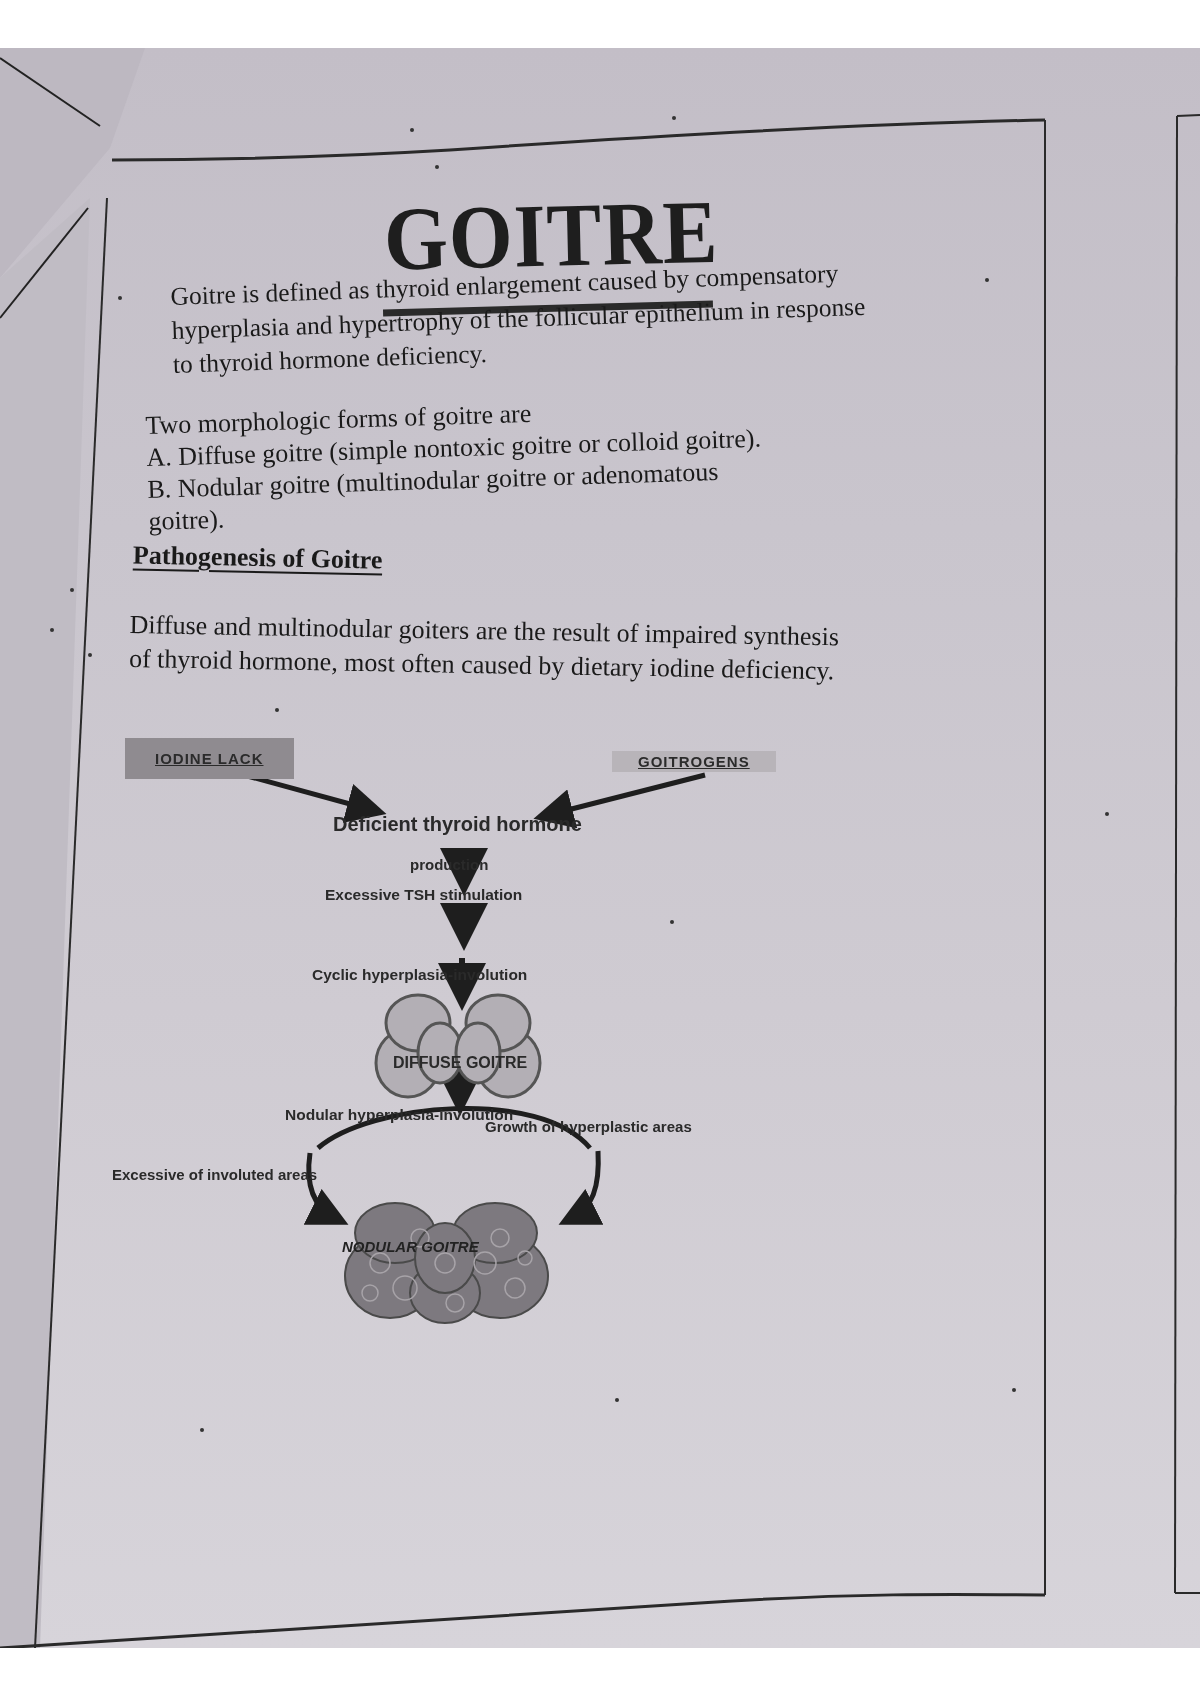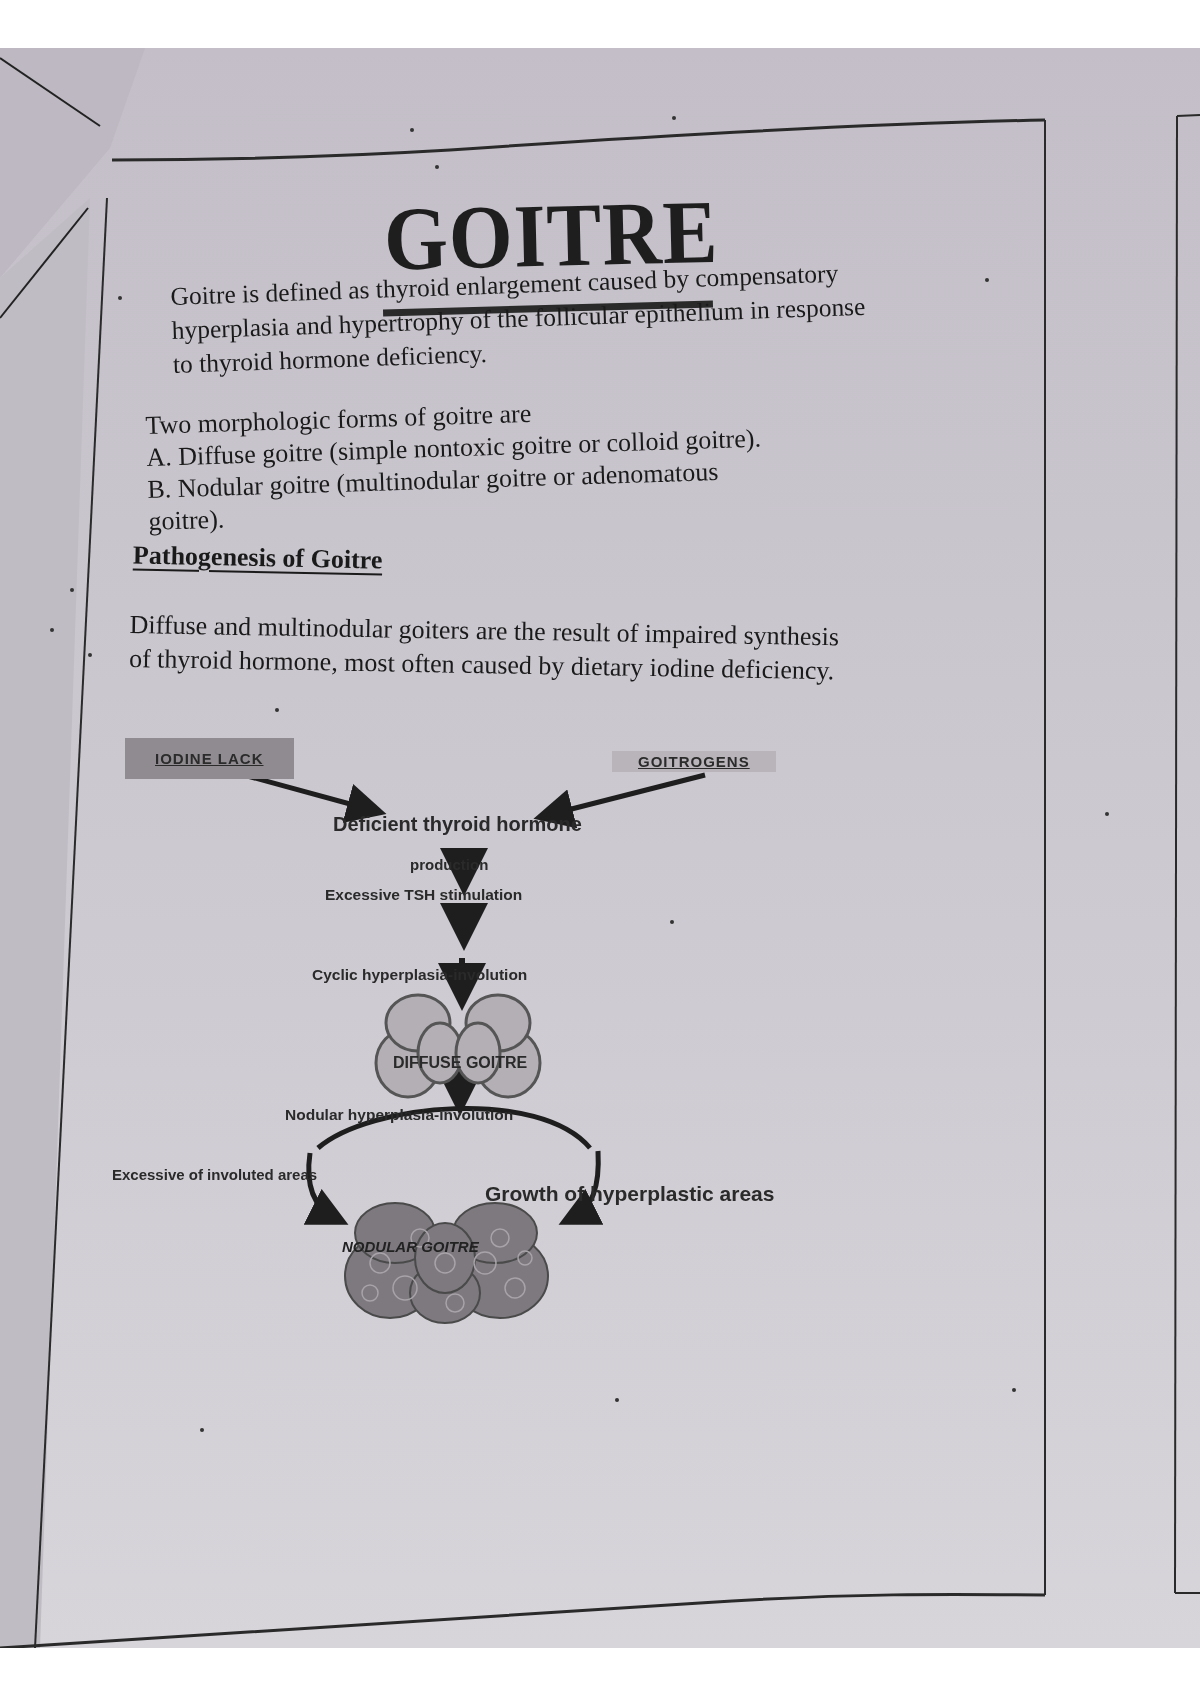--- a/index.html
+++ b/index.html
@@ -129,21 +129,21 @@
   <div class="abs diag box-label light" style="left:612px; top:703px; padding:2px 26px;">GOITROGENS</div>
 
   <div class="abs diag" style="left:333px; top:765px; font-size:20px;">Deficient thyroid hormone</div>
   <div class="abs diag" style="left:410px; top:808px; font-size:15px;">production</div>
   <div class="abs diag" style="left:325px; top:838px;">Excessive TSH stimulation</div>
   <div class="abs diag" style="left:312px; top:893px;margin-top:25px;">Cyclic hyperplasia-involution</div>
   <div class="abs diag" style="left:357px; top:1006px; font-size:16px;margin-left:36px;">DIFFUSE GOITRE</div>
   <div class="abs diag" style="left:285px; top:1058px;">Nodular hyperplasia-involution</div>
 
   <div class="abs diag" style="left:112px; top:1118px; font-size:15px;">Excessive of involuted  areas</div>
-  <div class="abs diag" style="left:485px; top:1134px; font-size:21px;">Growth of hyperplastic areas</div>
+  <div class="abs diag" style="left:485px; top:1070px; font-size:15px;">Growth of hyperplastic areas</div>
 
   <div class="abs diag" style="left:342px; top:1190px; font-size:15px; color:#222;font-style:italic;">NODULAR GOITRE</div>
 
   <div class="dot" style="left:118px; top:248px;"></div>
   <div class="dot" style="left:70px; top:540px;"></div>
   <div class="dot" style="left:50px; top:580px;"></div>
   <div class="dot" style="left:88px; top:605px;"></div>
   <div class="dot" style="left:410px; top:80px;"></div>
   <div class="dot" style="left:672px; top:68px;"></div>
   <div class="dot" style="left:985px; top:230px;"></div>

